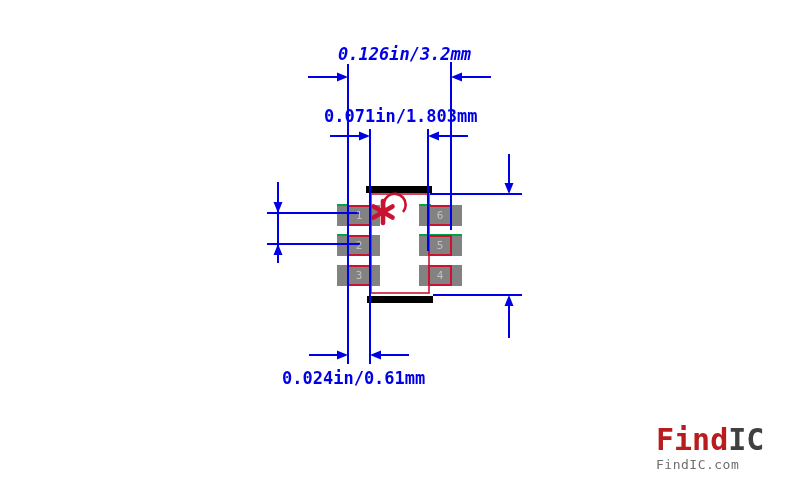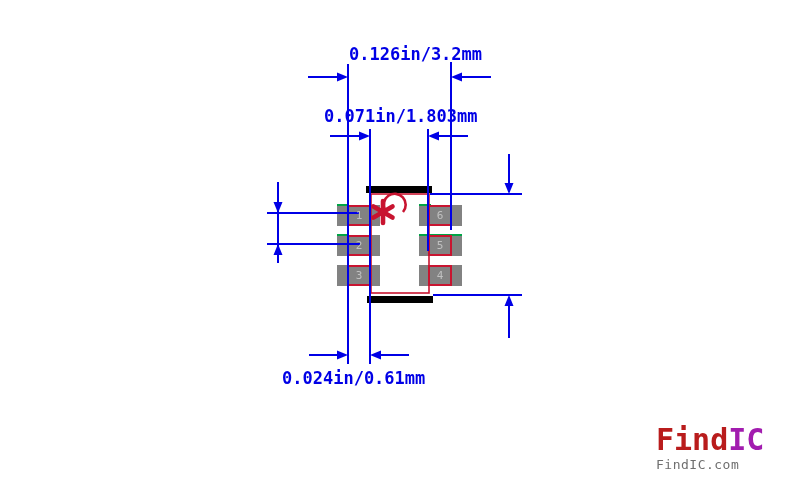--- a/index.html
+++ b/index.html
@@ -5,30 +5,30 @@
   html,body{margin:0;padding:0;background:#fff;}
   #screen{position:relative;width:800px;height:496px;background:#ffffff;overflow:hidden;
           font-family:"DejaVu Sans Mono", monospace;}
   .dim-label{position:absolute;font-family:"DejaVu Sans Mono", monospace;font-weight:bold;
              font-size:17px;line-height:18px;color:#0000e6;white-space:nowrap;}
   #drawing{position:absolute;left:0;top:0;}
   #logo{position:absolute;left:656px;top:424px;width:120px;text-align:left;cursor:pointer;}
   #logo .brand{font-family:"DejaVu Sans Mono", monospace;font-weight:bold;font-size:30px;
                line-height:32px;letter-spacing:0px;}
   #logo .brand .teal{color:#b91c1c;}
-  #logo .brand .orange{color:#a21caf;}
+  #logo .brand .orange{color:#404040;}
   #logo .site{font-family:"DejaVu Sans Mono", monospace;font-size:13px;line-height:17px;
               color:#6f6f6f;letter-spacing:0.5px;}
 </style>
 </head>
 <body>
 
 <div id="screen">
 
-  <div class="dim-label" style="left:349px;top:45px;">0.126in/3.2mm</div>
+  <div class="dim-label" style="left:338px;top:45px;font-style:italic;">0.126in/3.2mm</div>
   <div class="dim-label" style="left:324px;top:107px;">0.071in/1.803mm</div>
   <div class="dim-label" style="left:282px;top:369px;">0.024in/0.61mm</div>
 
   <svg id="drawing" width="800" height="496" viewBox="0 0 800 496">
 
     <g>
       <rect x="337" y="205" width="43" height="21" fill="#828282"></rect>
       <rect x="337" y="235" width="43" height="21" fill="#828282"></rect>
       <rect x="337" y="265" width="43" height="21" fill="#828282"></rect>
       <rect x="419" y="205" width="43" height="21" fill="#828282"></rect>

